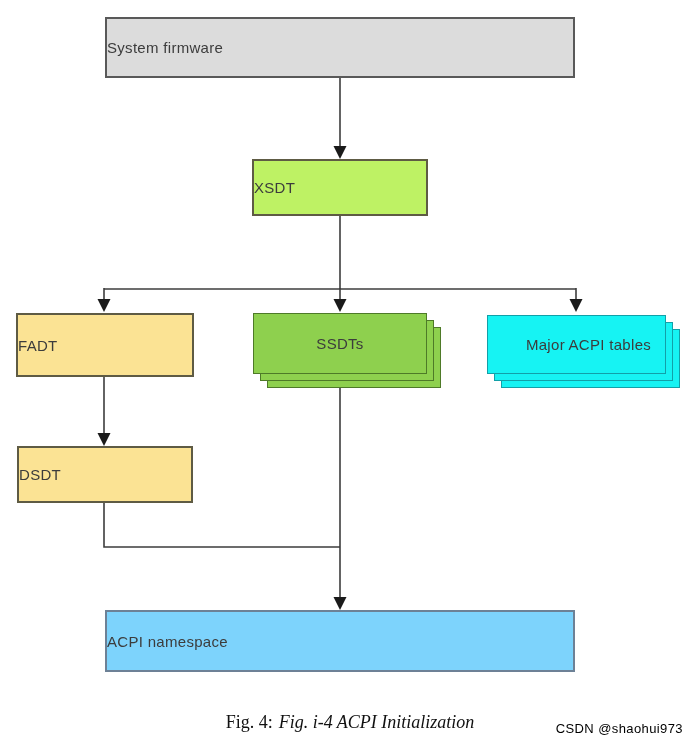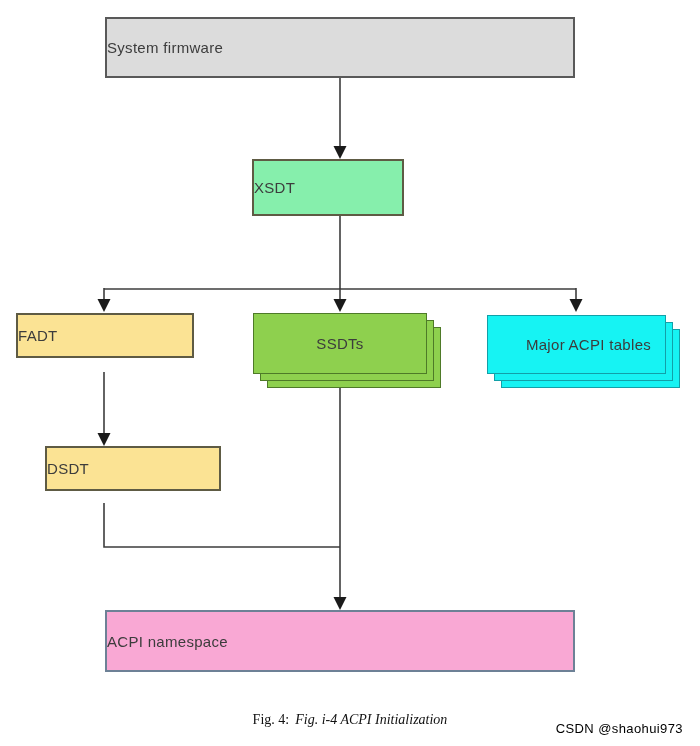--- a/index.html
+++ b/index.html
@@ -17,21 +17,21 @@
   }
   .stack{position:absolute;z-index:1;}
   .stack .layer{
     position:absolute;box-sizing:border-box;border:1.8px solid #555;
   }
   .stack .main{
     display:flex;align-items:center;justify-content:center;z-index:3;
   }
   .caption{
     position:absolute;left:0;right:0;top:712px;text-align:center;z-index:2;
-    font-family:"Liberation Serif",serif;font-size:14px;color:#111;
+    font-family:"Liberation Serif",serif;font-size:18px;color:#111;
   }
   .caption .ital{font-style:italic;margin-left:6px;}
   .watermark{
     position:absolute;right:17px;top:721px;z-index:2;
     font-size:13px;color:#000000;letter-spacing:.4px;white-space:nowrap;
   }
 </style>
 </head>
 <body>
 
@@ -56,49 +56,49 @@
       <polygon points="569.5,299 582.5,299 576,312"></polygon>
       <polygon points="97.5,433 110.5,433 104,446"></polygon>
       <polygon points="333.5,597 346.5,597 340,610"></polygon>
     </g>
   </svg>
 
   <div class="node" style="left: 105px; top: 17px; width: 470px; height: 61px; background: rgb(220, 220, 220); border-color: rgb(89, 89, 89);">
     <span class="node-label">System firmware</span>
   </div>
 
-  <div class="node" style="left: 252px; top: 159px; width: 152px; height: 57px; background: #86efac; border-color: rgb(94, 91, 68);">
+  <div class="node" style="left: 252px; top: 159px; width: 176px; height: 57px; background: #bef264; border-color: rgb(94, 91, 68);">
     <span class="node-label">XSDT</span>
   </div>
 
-  <div class="node" style="left: 16px; top: 313px; width: 178px; height: 45px; background: rgb(251, 227, 148); border-color: rgb(94, 91, 68);">
+  <div class="node" style="left: 16px; top: 313px; width: 178px; height: 64px; background: rgb(251, 227, 148); border-color: rgb(94, 91, 68);">
     <span class="node-label">FADT</span>
   </div>
 
   <div class="stack" style="left:253px;top:313px;width:190px;height:76px;">
     <div class="layer" style="left: 14px; top: 14px; width: 174px; height: 61px; background: rgb(142, 208, 78); border-color: rgb(78, 122, 40);"></div>
     <div class="layer" style="left: 7px; top: 7px; width: 174px; height: 61px; background: rgb(142, 208, 78); border-color: rgb(78, 122, 40);"></div>
     <div class="layer main" style="left: 0px; top: 0px; width: 174px; height: 61px; background: rgb(142, 208, 78); border-color: rgb(78, 122, 40);">
       <span class="node-label">SSDTs</span>
     </div>
   </div>
 
   <div class="stack" style="left:487px;top:315px;width:194px;height:74px;">
     <div class="layer" style="left: 14px; top: 14px; width: 179px; height: 59px; background: rgb(22, 243, 243); border-color: rgb(18, 160, 168);"></div>
     <div class="layer" style="left: 7px; top: 7px; width: 179px; height: 59px; background: rgb(22, 243, 243); border-color: rgb(18, 160, 168);"></div>
     <div class="layer main" style="left: 0px; top: 0px; width: 179px; height: 59px; background: rgb(22, 243, 243); border-color: rgb(18, 160, 168); padding-left: 24px;">
       <span class="node-label">Major ACPI tables</span>
     </div>
   </div>
 
-  <div class="node" style="left: 17px; top: 446px; width: 176px; height: 45px; background: rgb(251, 227, 148); border-color: rgb(94, 91, 68); margin-left: 28px;">
+  <div class="node" style="left: 17px; top: 446px; width: 176px; height: 57px; background: rgb(251, 227, 148); border-color: rgb(94, 91, 68);">
     <span class="node-label">DSDT</span>
   </div>
 
-  <div class="node" style="left: 105px; top: 610px; width: 470px; height: 62px; background: #f9a8d4; border-color: rgb(109, 129, 150);">
+  <div class="node" style="left: 105px; top: 610px; width: 470px; height: 62px; background: #7dd3fc; border-color: rgb(109, 129, 150);">
     <span class="node-label">ACPI namespace</span>
   </div>
 
   <div class="caption">
     <span>Fig. 4:</span><span class="ital">Fig. i-4 ACPI Initialization</span>
   </div>
 
   <div class="watermark">CSDN @shaohui973</div>
 
 </div>

